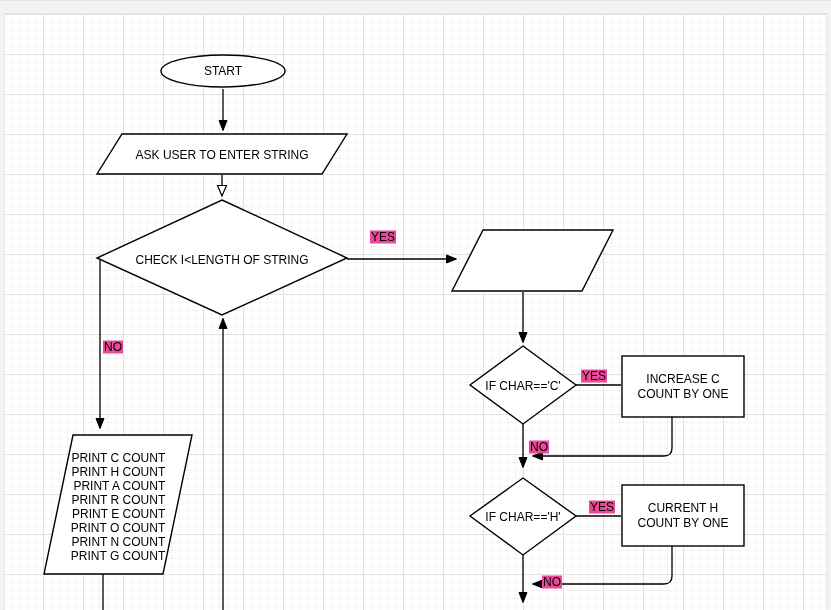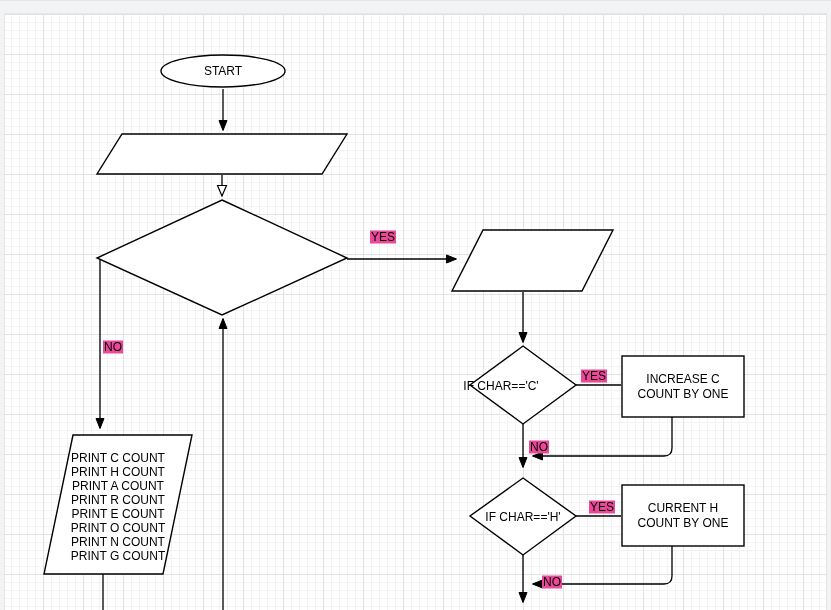--- a/index.html
+++ b/index.html
@@ -44,21 +44,21 @@
     line-height:15px;
     text-align:center;
     white-space:nowrap;
     color:#000;
   }
   .edge-lbl {
     background:#ec4899;
     line-height:13px;
     padding:0 1px;
   }
-  .print-lines div { line-height:14px; }
+  .print-lines div { line-height:14px;text-align:right; }
 </style>
 </head>
 <body>
 
 <div class="stage">
   <div class="page"></div>
 
   <svg class="overlay" viewBox="0 0 831 610">
     <defs>
       <marker id="mSolid" markerUnits="userSpaceOnUse" markerWidth="13" markerHeight="11" refX="10.5" refY="5" orient="auto">
@@ -89,26 +89,28 @@
     <polygon class="shape" points="483,229 613,229 582,290 452,290"></polygon>
     <polygon class="shape" points="523,345 576,384 523,423 470,384"></polygon>
     <rect class="shape" x="622" y="355" width="122" height="61"></rect>
     <polygon class="shape" points="523,477 576,515 523,554 470,515"></polygon>
     <rect class="shape" x="622" y="484" width="122" height="61"></rect>
     <polygon class="shape" points="73,434 192,434 163,573 44,573"></polygon>
   </svg>
 
   <div class="lbl" style="left:223px;top:70px">START</div>
 
+  <div class="lbl" style="left:222px;top:154px">ASK USER TO ENTER STRING</div>
 
   <div class="lbl" style="left:222px;top:259px">
+    <div>CHECK I&lt;LENGTH OF STRING</div>
   </div>
 
 
-  <div class="lbl" style="left:501px;top:385px">IF CHAR=='C'</div>
+  <div class="lbl" style="left:523px;top:385px">IF CHAR=='C'</div>
 
   <div class="lbl" style="left:683px;top:386px">
     <div>INCREASE C</div>
     <div>COUNT BY ONE</div>
   </div>
 
   <div class="lbl" style="left:523px;top:516px">IF CHAR=='H'</div>
 
   <div class="lbl" style="left:683px;top:515px">
     <div>CURRENT H</div>

